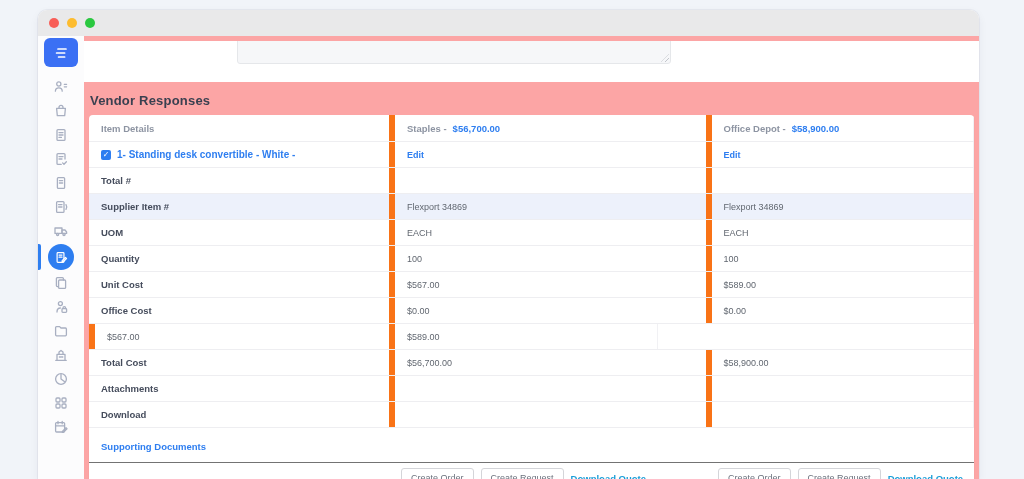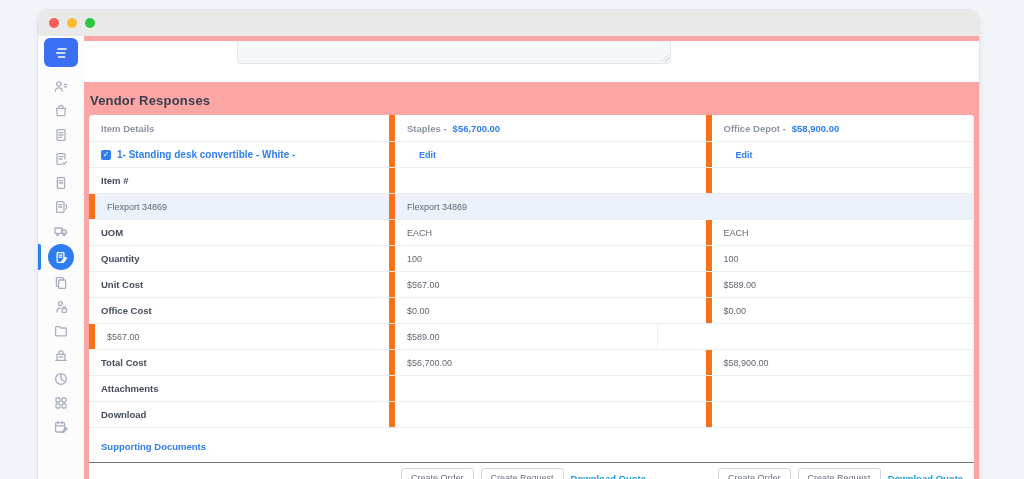--- a/index.html
+++ b/index.html
@@ -84,21 +84,21 @@
   .t-valcell { border-left:6px solid #f97316; }
   .t-valcell.last { border-right:1px solid #f1f1f4; }
   .t-row.header { min-height:27px; }
   .t-row.item-row { min-height:26px; }
 
   .hdr-label { font-size:9.5px; font-weight:bold; color:#8d94a2; }
   .v-name { font-size:9.5px; font-weight:bold; color:#8d94a2; }
   .v-amount { font-size:9.5px; font-weight:bold; color:var(--accent-blue,#2e7ef0); }
   .row-label { font-size:9.5px; font-weight:bold; color:#454c5c; }
   .row-value { font-size:9px; color:#616770; }
-  .edit-link { font-size:9px; font-weight:600; color:var(--accent-blue,#2e7ef0); cursor:pointer;margin-left:12px; }
+  .edit-link { font-size:9px; font-weight:600; color:var(--accent-blue,#2e7ef0); cursor:pointer; }
 
   .checkbox {
     width:10px; height:10px; border-radius:2px; flex:none;
     background:var(--accent-blue,#2e7ef0); color:#fff; font-size:8px; line-height:10px;
     display:flex; align-items:center; justify-content:center; cursor:pointer;
   }
   .item-title { font-size:10px; font-weight:bold; color:var(--accent-blue,#2e7ef0); }
 
   .sd-row { border-bottom:1px solid #737373; padding:8px 12px; }
   .sd-link { font-size:9.5px; font-weight:bold; color:var(--accent-blue,#2e7ef0); cursor:pointer; }
@@ -281,31 +281,34 @@
             <span class="edit-link">Edit</span>
           </div>
           <div class="t-cell t-valcell last">
             <span class="edit-link">Edit</span>
           </div>
         </div>
 
         <div>
   <div class="t-row">
     <div class="t-cell">
-                <span class="row-label t-label">Item #</span>
+                <span class="row-label t-label">Total #</span>
               </div>
     <div class="t-cell t-valcell">
                 <span class="row-value t-val"></span>
               </div>
     <div class="t-cell t-valcell last">
                 <span class="row-value t-val"></span>
               </div>
   </div>
 
   <div class="t-row highlight">
+    <div class="t-cell">
+                <span class="row-label t-label">Supplier Item #</span>
+              </div>
     <div class="t-cell t-valcell">
                 <span class="row-value t-val">Flexport 34869</span>
               </div>
     <div class="t-cell t-valcell last">
                 <span class="row-value t-val">Flexport 34869</span>
               </div>
   </div>
 
   <div class="t-row">
     <div class="t-cell">

